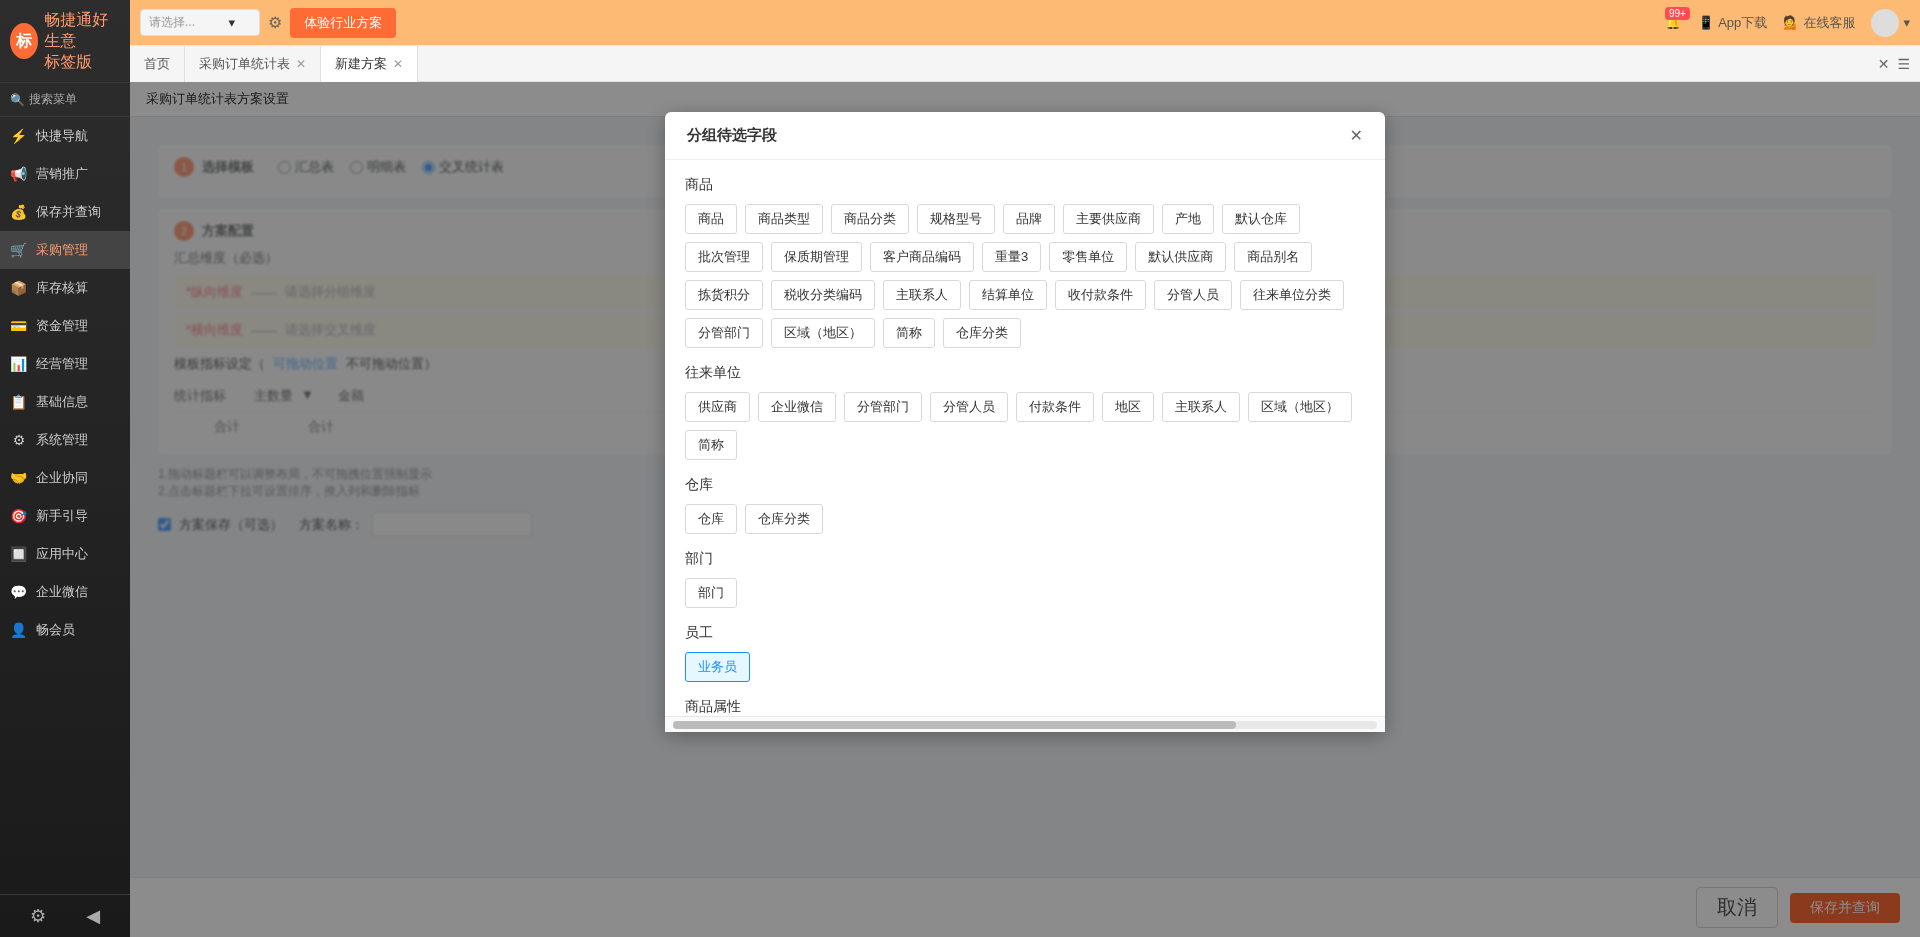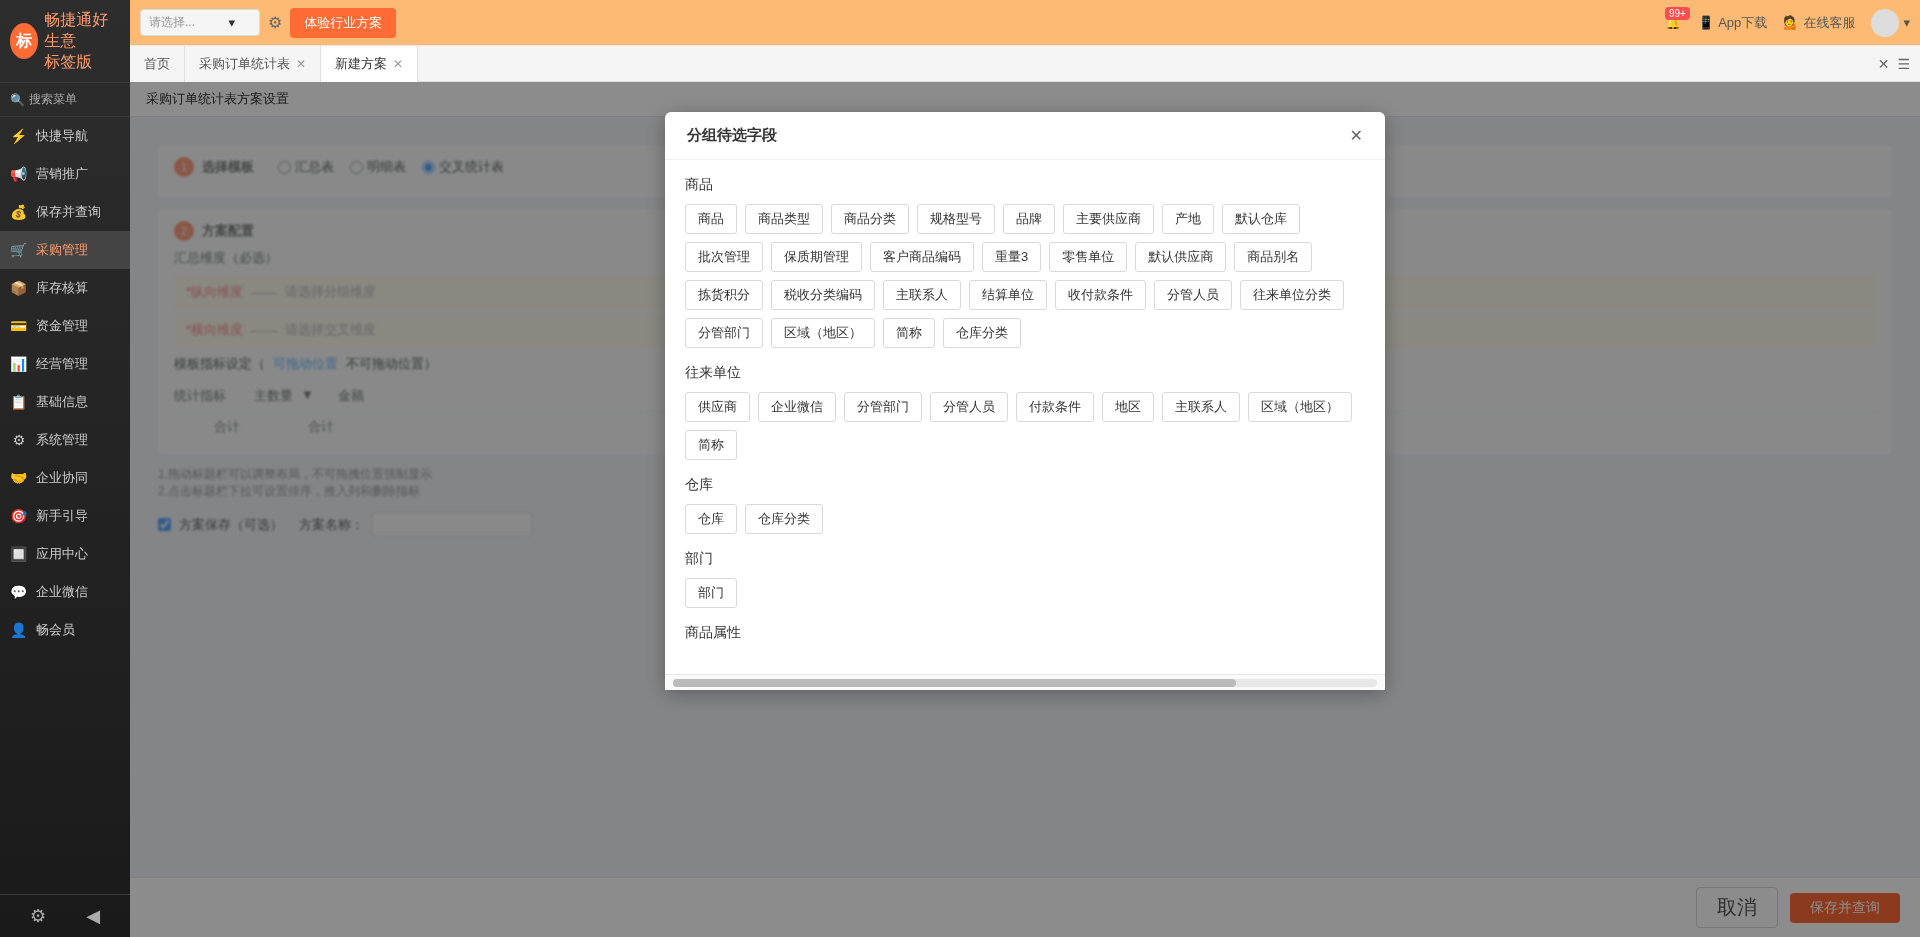--- a/index.html
+++ b/index.html
@@ -444,20 +444,26 @@
         </div>
       </div>
 
       <div class="field-section">
         <div class="section-title">部门</div>
         <div class="field-grid">
           <span class="field-tag">部门</span>
         </div>
       </div>
 
+      <div class="field-section">
+        <div class="section-title">员工</div>
+        <div class="field-grid">
+          <span class="field-tag selected">业务员</span>
+        </div>
+      </div>
 
       <div class="field-section">
         <div class="section-title">商品属性</div>
 
       </div>
 
     </div>
 
     <div class="modal-hscroll" style="background:#fafafa;border-top:1px solid #e8e8e8;">
       <div style="flex:1;height:8px;background:#e8e8e8;border-radius:4px;margin:0 4px;">

